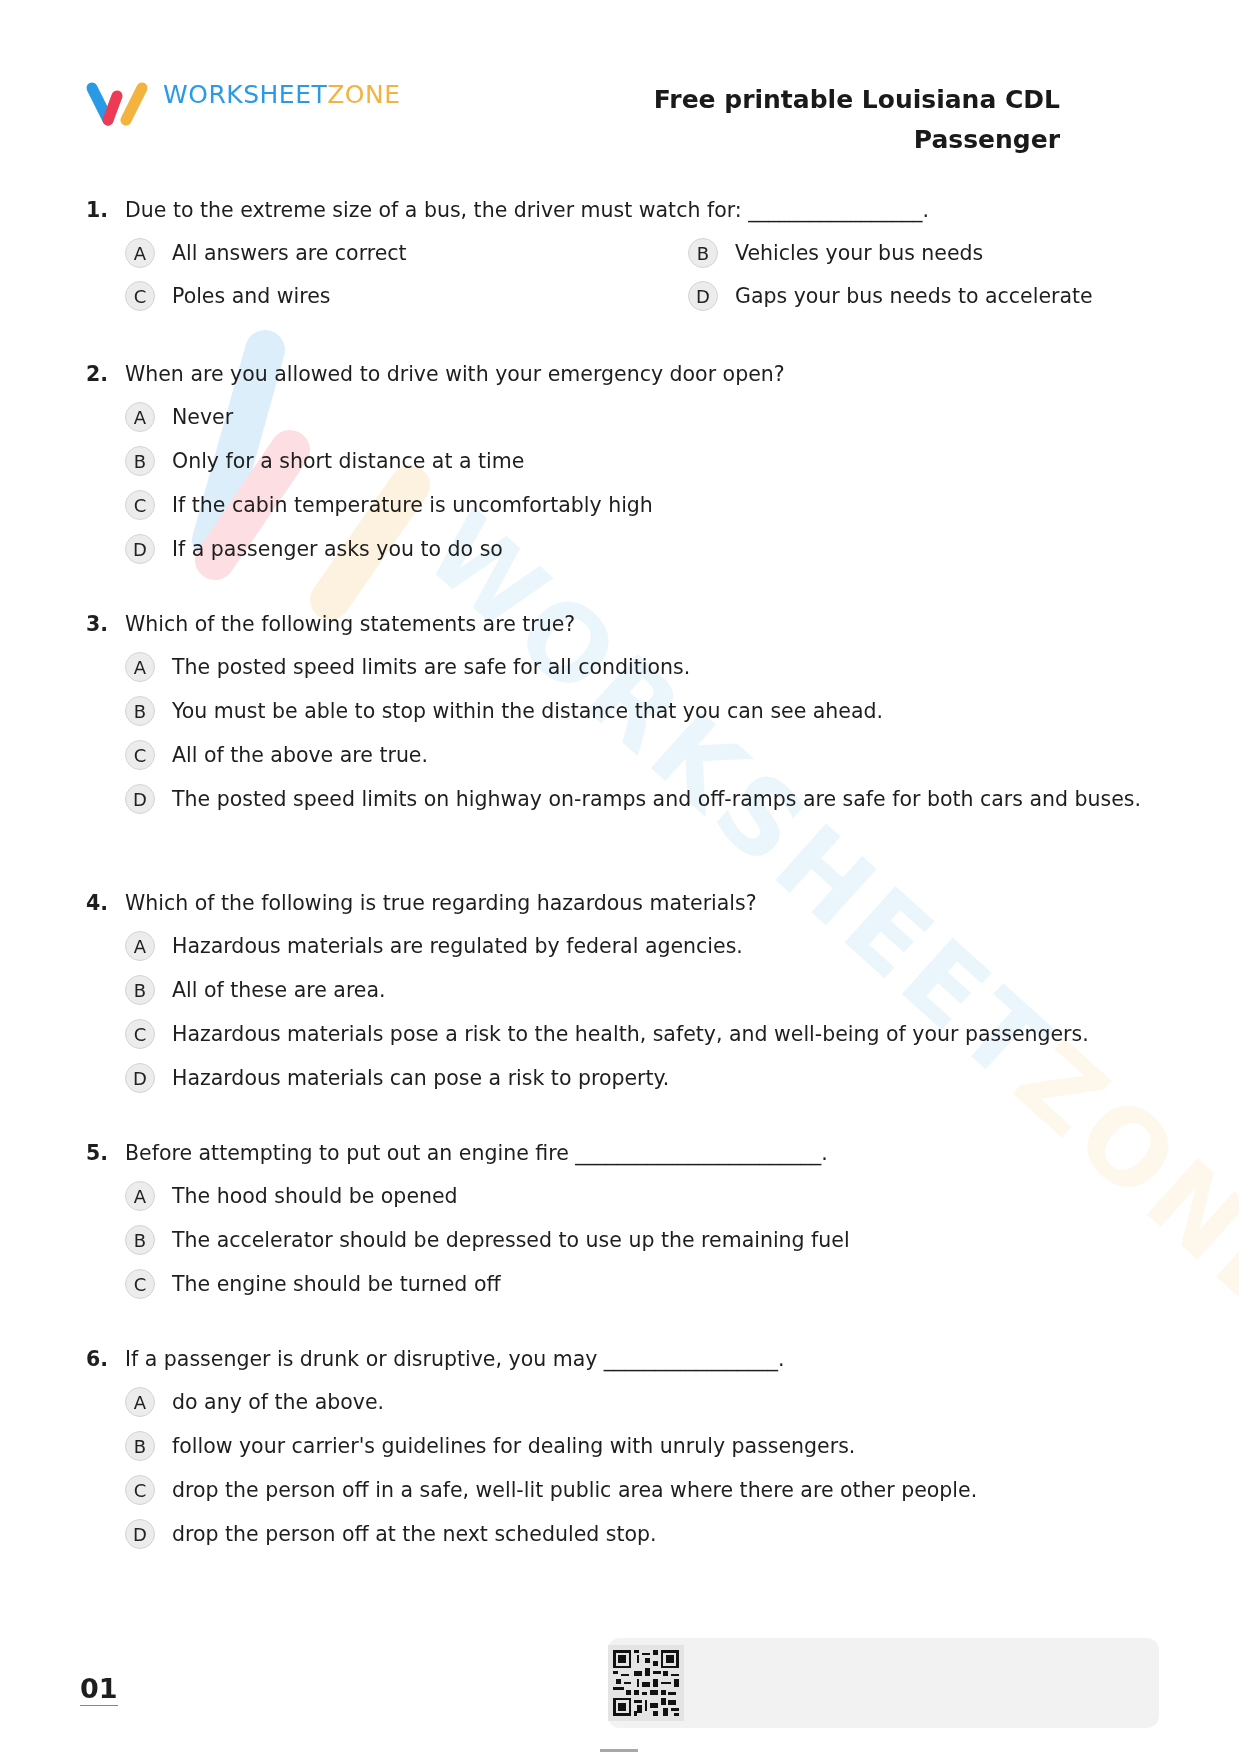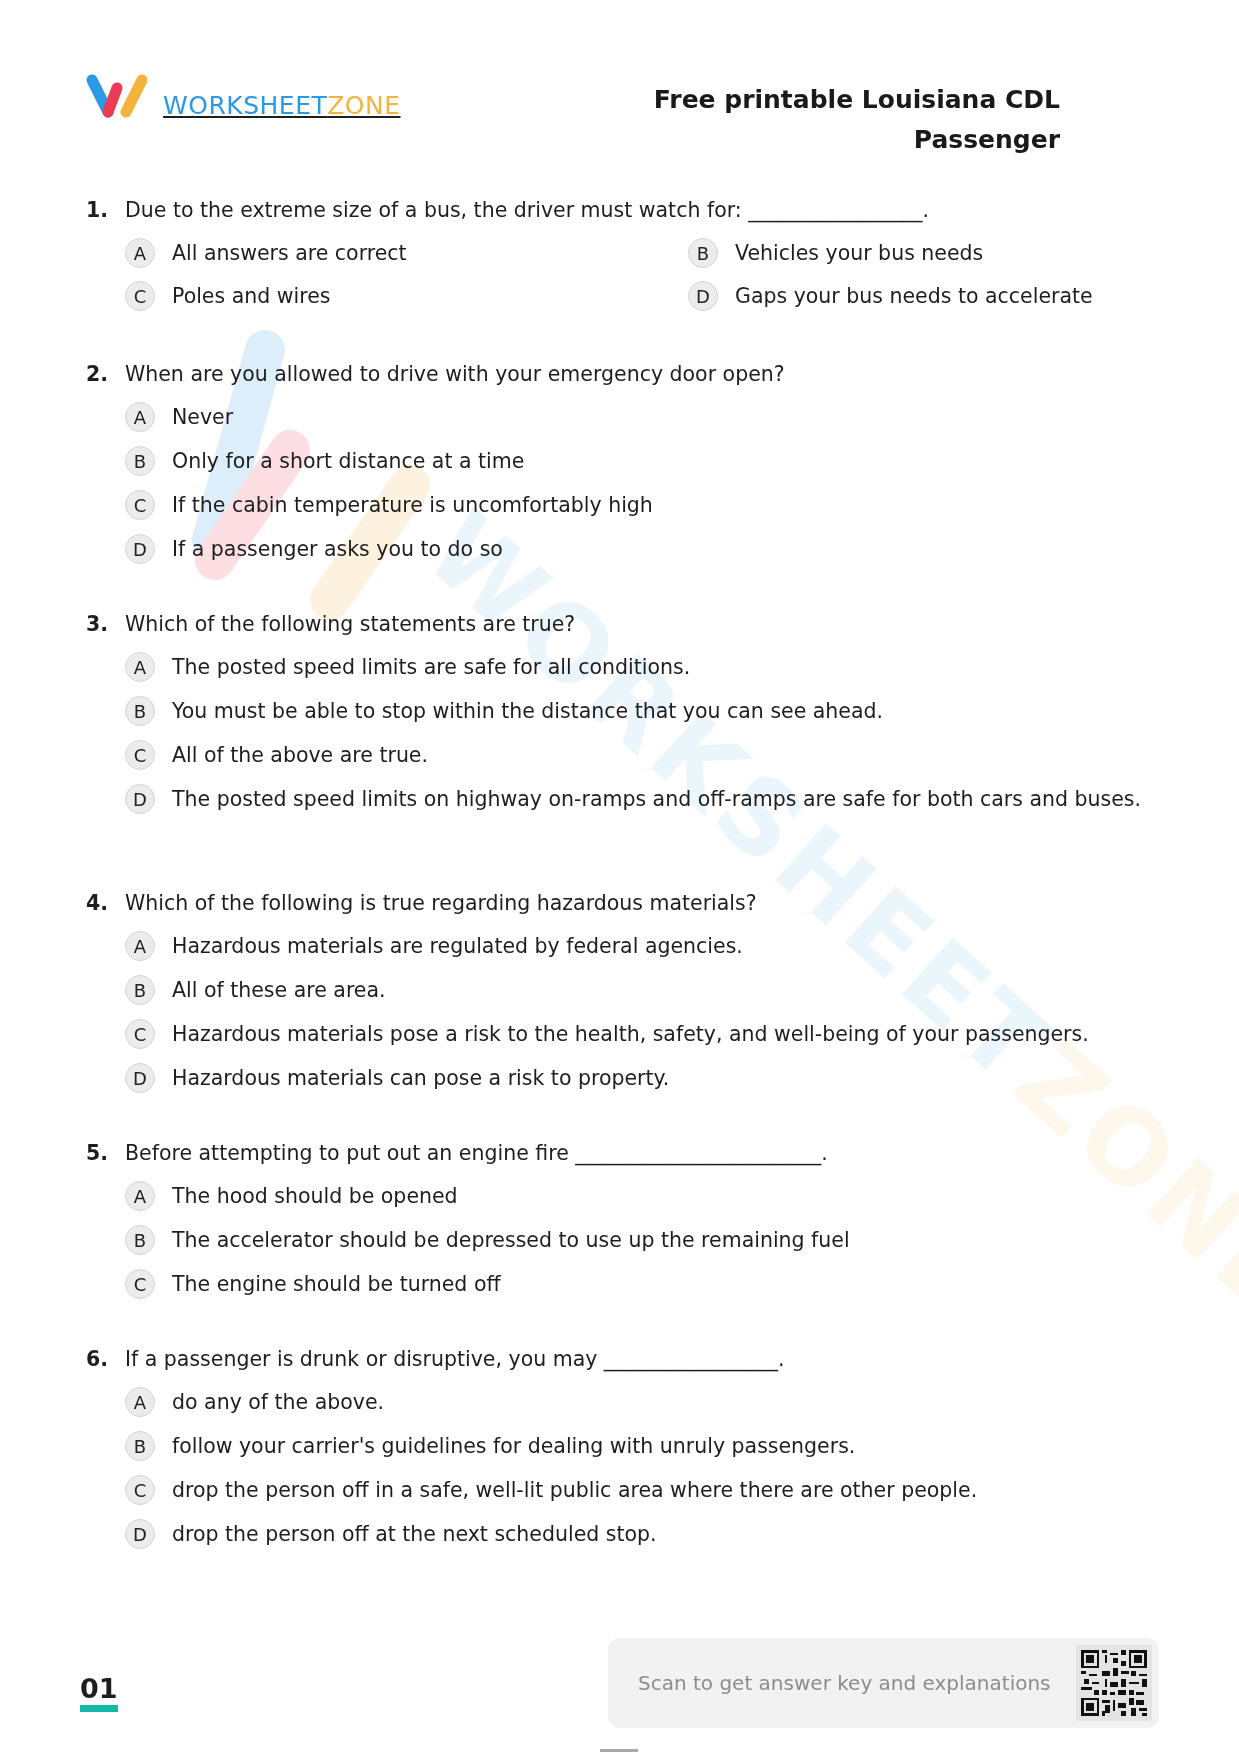--- a/index.html
+++ b/index.html
@@ -3,21 +3,21 @@
   <meta charset="utf-8">
   <style>
     html, body { margin: 0; padding: 0; background: #ffffff; }
     body {
       width: 1239px; height: 1754px; position: relative; overflow: hidden;
       font-family: "DejaVu Sans", sans-serif; color: #1e1e1e;
     }
     .watermark { position: absolute; left: 0; top: 0; width: 1239px; height: 1754px; pointer-events: none; z-index: 0; }
     .content { position: relative; z-index: 1; }
 
-    .logo { position: absolute; left: 84px; top: 72px; display: flex; align-items: flex-end; text-decoration: underline; }
+    .logo { position: absolute; left: 84px; top: 80px; display: flex; align-items: flex-start; }
     .logo-mark { width: 66px; height: 48px; }
     .logo-text { margin-left: 13px; font-size: 25px; letter-spacing: 0.5px; font-family: "DejaVu Sans", sans-serif; }
     .logo-text .w { color: #2a9ae6; }
     .logo-text .z { color: #f4b23e; }
 
     .title { position: absolute; left: 540px; top: 80px; width: 520px; text-align: right;
       font-size: 25px; font-weight: bold; line-height: 40px; color: #1a1a1a; }
 
     .question { position: absolute; left: 86px; width: 1080px; }
     .q-line { display: flex; font-size: 20.5px; line-height: 28px; }
@@ -25,21 +25,21 @@
     .q-text { flex: 1; }
     .options { margin-left: 39px; }
     .opt { display: flex; align-items: flex-start; font-size: 20.5px; line-height: 29px; margin-top: 15px; }
     .opt .badge { width: 30px; height: 30px; border-radius: 50%; background: #ececec; border: 1px solid #d4d4d4;
       box-sizing: border-box; display: flex; align-items: center; justify-content: center; font-size: 18px;
       color: #222; flex-shrink: 0; margin-right: 17px; margin-top: -1px; }
     .opt .txt { flex: 1; }
     .grid2 { display: grid; grid-template-columns: 563px 1fr; }
 
     .page-num { position: absolute; left: 80px; top: 1674px; font-size: 27px; font-weight: bold;
-      border-bottom: 7px solid #14b8a6; line-height: 30px; padding-bottom: 1px; }
+      border-bottom: 1px solid #14b8a6; line-height: 30px; padding-bottom: 1px; }
 
     .scan-box { position: absolute; left: 608px; top: 1638px; width: 551px; height: 90px; background: #f2f2f2;
       border-radius: 12px; display: flex; align-items: center; }
     .scan-text { margin-left: 30px; font-size: 20px; color: #8c8c8c; flex: 1; }
     .qr { width: 76px; height: 76px; background: #e4e4e4; margin-right: 7px; display: flex; align-items: center; justify-content: center; }
     .bottom-line { position: absolute; left: 600px; top: 1749px; width: 38px; height: 3px; background: #a8a8a8; }
   </style>
 </head>
 <body>
 
@@ -213,21 +213,20 @@
       <div class="opt">
           <span class="badge">D</span>
           <span class="txt">drop the person off at the next scheduled stop.</span>
         </div>
     </div>
   </div>
 
   <div class="page-num">01</div>
 
   <div class="scan-box">
-    <span class="scan-text">Scan to get answer key and explanations</span>
     <div class="qr">
       <svg width="66" height="66" viewBox="0 0 25 25" shape-rendering="crispEdges">
         <rect x="0" y="0" width="25" height="25" fill="#e4e4e4"></rect>
         <g fill="#111">
           <rect x="0" y="0" width="7" height="7"></rect>
             <rect x="1" y="1" width="5" height="5" fill="#e4e4e4"></rect>
             <rect x="2" y="2" width="3" height="3"></rect>
           <rect x="18" y="0" width="7" height="7"></rect>
             <rect x="19" y="1" width="5" height="5" fill="#e4e4e4"></rect>
             <rect x="20" y="2" width="3" height="3"></rect>

